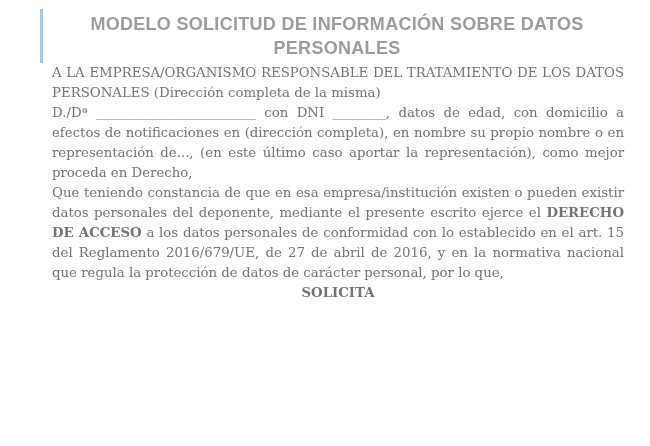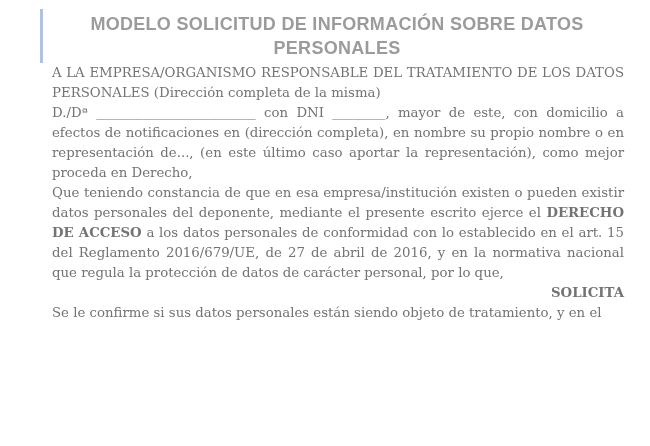--- a/index.html
+++ b/index.html
@@ -39,40 +39,39 @@
     color: #737373;
     text-align: justify;
   }
   .body-col p {
     margin: 0;
   }
   .para-addressee  { margin-top: 28px; }
   .para-intro      { margin-top: 34px; }
   .para-dice       { margin-top: 10px; text-align: left; }
   .para-declaration{ margin-top: 12px; }
-  .para-solicita   { margin-top: 10px; font-weight: bold; text-align: right; }
+  .para-solicita   { margin-top: 10px; font-weight: bold; text-align: center; }
   .para-request    { margin-top: 12px; }
   .para-declaration b { font-weight: bold; }
 </style>
 </head>
 <body>
 
 <div class="page">
 
   <div class="title-block">
     <h1 class="doc-title">MODELO SOLICITUD DE INFORMACIÓN SOBRE DATOS PERSONALES</h1>
   </div>
 
   <div class="body-col">
 
     <p class="para-addressee">A LA EMPRESA/ORGANISMO RESPONSABLE DEL TRATAMIENTO DE LOS DATOS PERSONALES (Dirección completa de la misma)</p>
 
-    <p class="para-intro">D./Dª ________________________ con DNI ________, mayor de este, con domicilio a efectos de notificaciones en (dirección completa), en nombre su propio nombre o en representación de..., (en este último caso aportar la representación), como mejor proceda en Derecho,</p>
+    <p class="para-intro">D./Dª ________________________ con DNI ________, datos de edad, con domicilio a efectos de notificaciones en (dirección completa), en nombre su propio nombre o en representación de..., (en este último caso aportar la representación), como mejor proceda en Derecho,</p>
 
 
     <p class="para-declaration"><span>Que teniendo constancia de que en esa empresa/institución existen o pueden existir datos personales del deponente, mediante el presente escrito ejerce el </span><b>DERECHO DE ACCESO</b><span> a los datos personales de conformidad con lo establecido en el art. 15 del Reglamento 2016/679/UE, de 27 de abril de 2016, y en la normativa nacional que regula la protección de datos de carácter personal, por lo que,</span></p>
 
     <p class="para-solicita">SOLICITA</p>
 
-    <p class="para-request">Se le confirme si sus datos personales están siendo objeto de tratamiento, y en el</p>
 
   </div>
 </div>
 
 </body></html>

